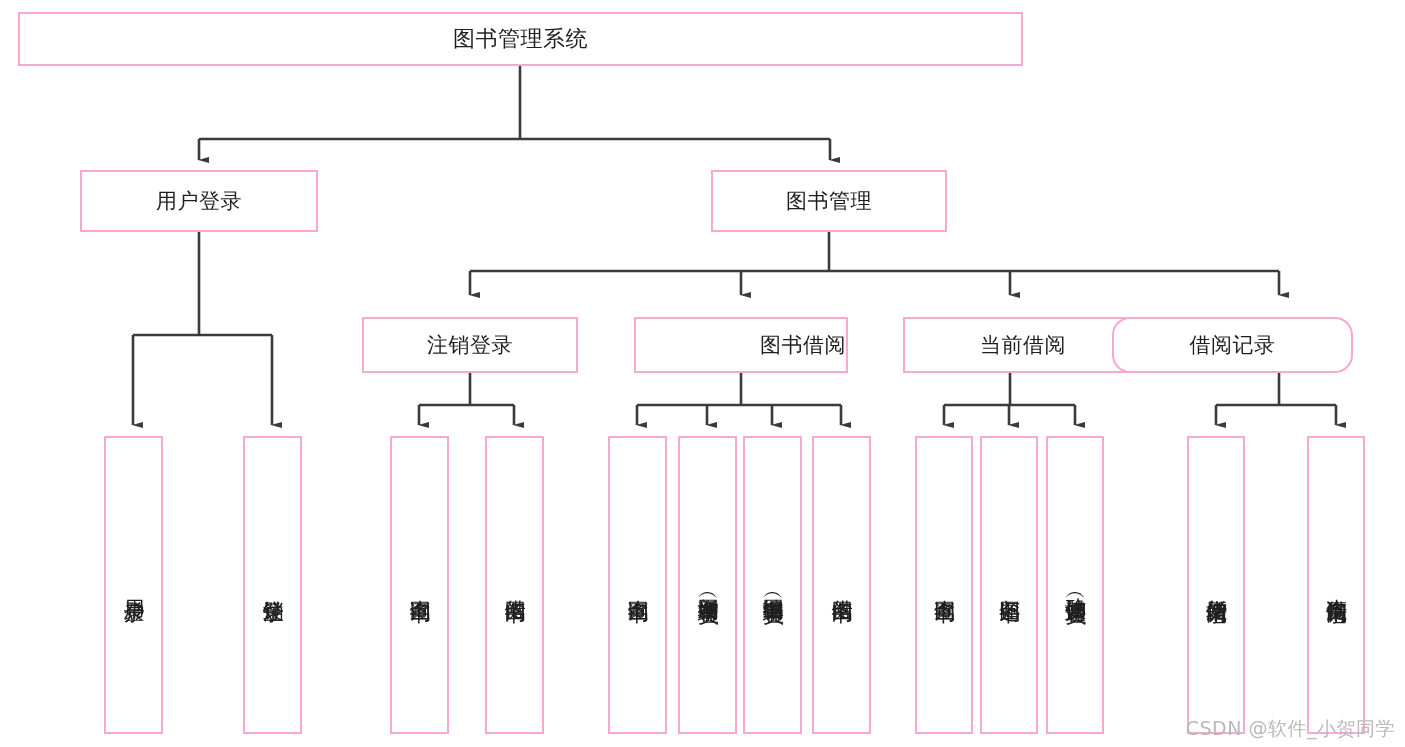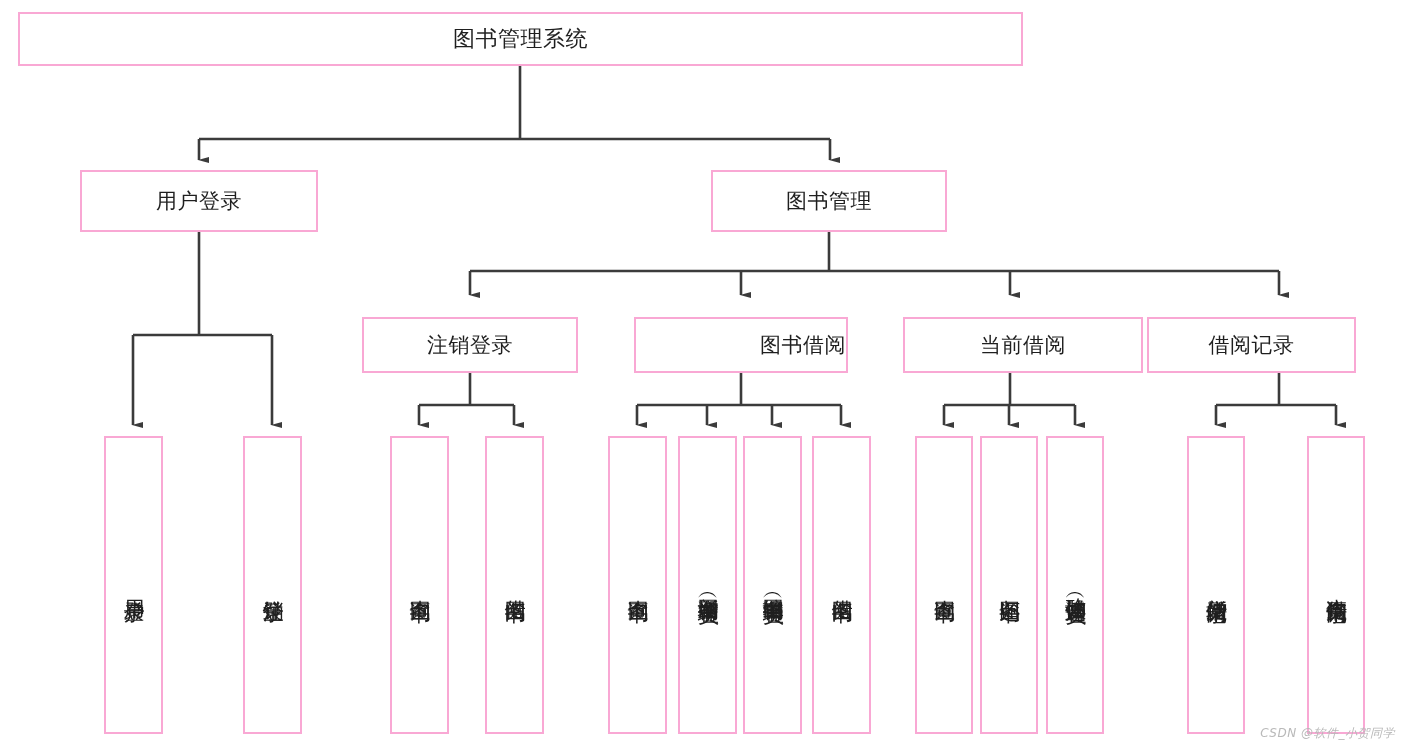--- a/index.html
+++ b/index.html
@@ -40,26 +40,25 @@
     font-size:21px;
     line-height:1.32;
     letter-spacing:1px;
     white-space:normal;
     max-height:100%;
   }
   #watermark{
     position:absolute;
     right:10px;
     bottom:5px;
-    font-size:12px;
+    font-size:19px;
     color:#b9b9b9;
     white-space:nowrap;
     letter-spacing:0.5px;
     z-index:5;
-    font-style:italic;
   }
 </style>
 </head>
 <body>
 
 <div id="canvas">
 
   <svg id="svg-lines" viewBox="0 0 1405 747" xmlns="http://www.w3.org/2000/svg">
     <defs>
       <marker id="arrow" markerWidth="10" markerHeight="12" refX="3" refY="10" orient="auto" markerUnits="userSpaceOnUse">
@@ -123,21 +122,21 @@
 
   <div class="node" style="left:362px;top:317px;width:216px;height:56px;">
     <span class="label">注销登录</span>
   </div>
   <div class="node" style="left:634px;top:317px;width:214px;height:56px;justify-content:flex-end;">
     <span class="label">图书借阅</span>
   </div>
   <div class="node" style="left:903px;top:317px;width:240px;height:56px;">
     <span class="label">当前借阅</span>
   </div>
-  <div class="node" style="left:1147px;top:317px;width:209px;height:56px;">
+  <div class="node" style="left:1112px;top:317px;width:241px;height:56px;border-radius:18px;">
     <span class="label">借阅记录</span>
   </div>
 
   <div class="node leaf" style="left:104px;top:436px;width:59px;height:298px;">
     <span class="label">用户登录</span>
   </div>
   <div class="node leaf" style="left:243px;top:436px;width:59px;height:298px;">
     <span class="label">注销登录</span>
   </div>
 

